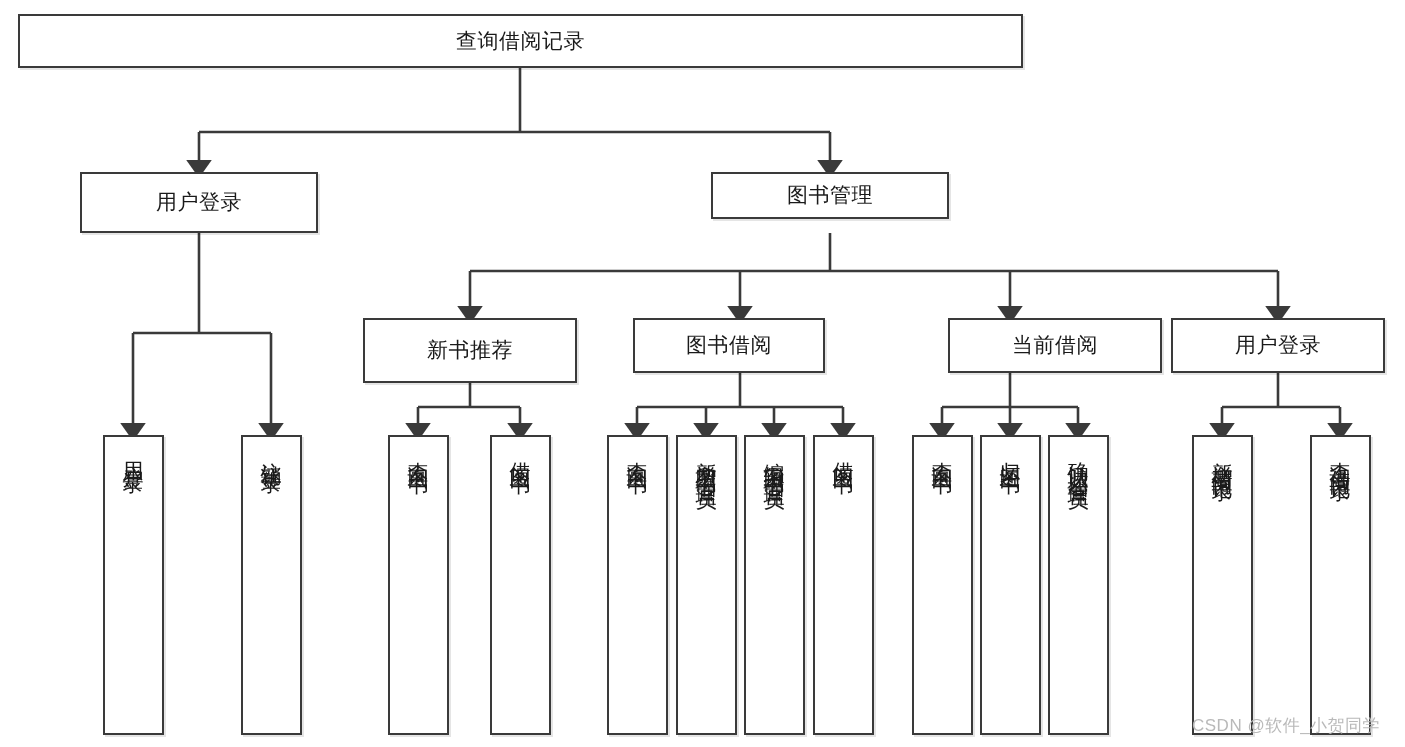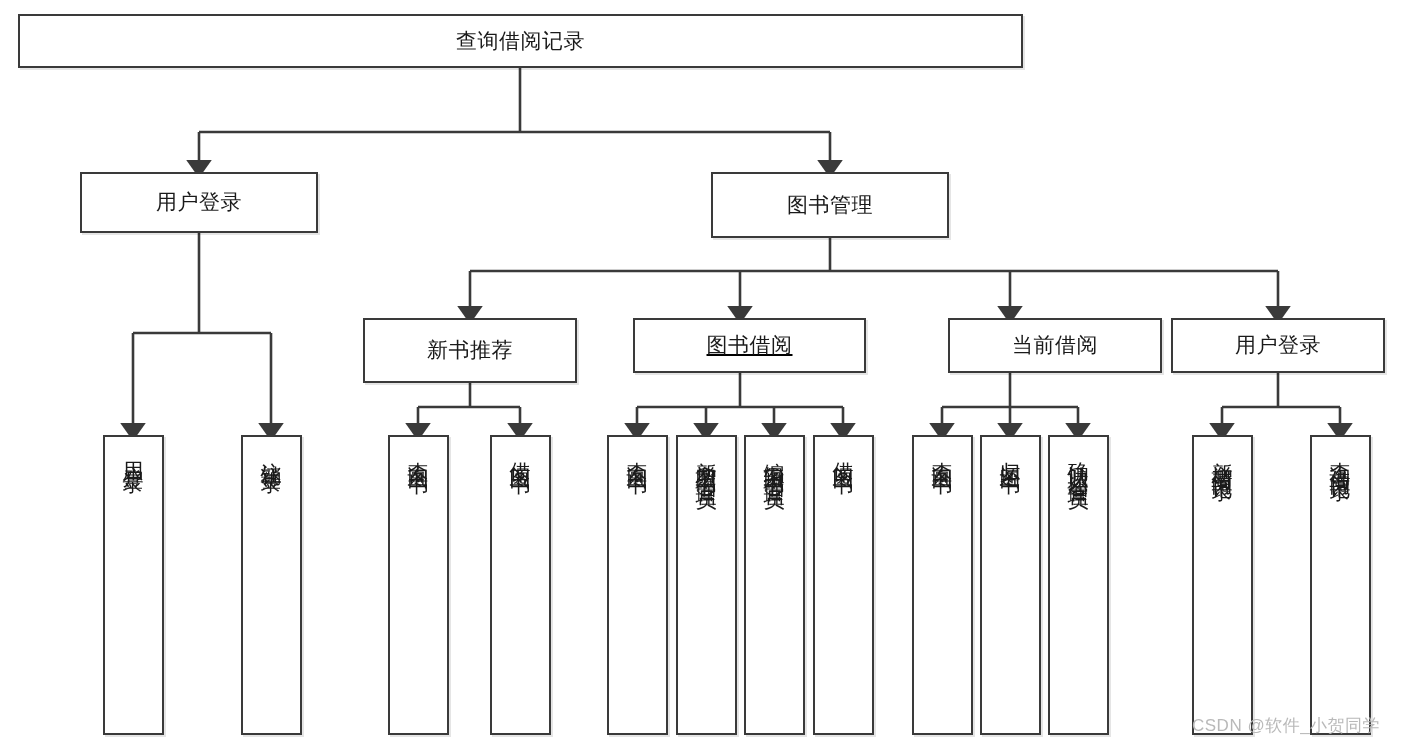--- a/index.html
+++ b/index.html
@@ -133,28 +133,28 @@
     </g>
   </svg>
 
   <div class="node-box root horiz" style="left:18px; top:14px; width:1005px; height:54px;">
     <span class="node-label">查询借阅记录</span>
   </div>
 
   <div class="node-box horiz" style="left:80px; top:172px; width:238px; height:61px;">
     <span class="node-label">用户登录</span>
   </div>
-  <div class="node-box horiz" style="left:711px; top:172px; width:238px; height:66px;">
+  <div class="node-box horiz" style="left:711px; top:172px; width:238px; height:47px;">
     <span class="node-label">图书管理</span>
   </div>
 
   <div class="node-box horiz" style="left:363px; top:318px; width:214px; height:65px;">
     <span class="node-label">新书推荐</span>
   </div>
-  <div class="node-box horiz" style="left:633px; top:318px; width:233px; height:55px;text-decoration:underline;">
+  <div class="node-box horiz" style="left:633px; top:318px; width:192px; height:55px;">
     <span class="node-label">图书借阅</span>
   </div>
   <div class="node-box horiz" style="left:903px; top:318px; width:214px; height:55px;margin-left:45px;">
     <span class="node-label">当前借阅</span>
   </div>
   <div class="node-box horiz" style="left:1171px; top:318px; width:214px; height:55px;">
     <span class="node-label">用户登录</span>
   </div>
 
   <div class="node-box vert" style="left:103px; top:435px; width:61px; height:300px;">

